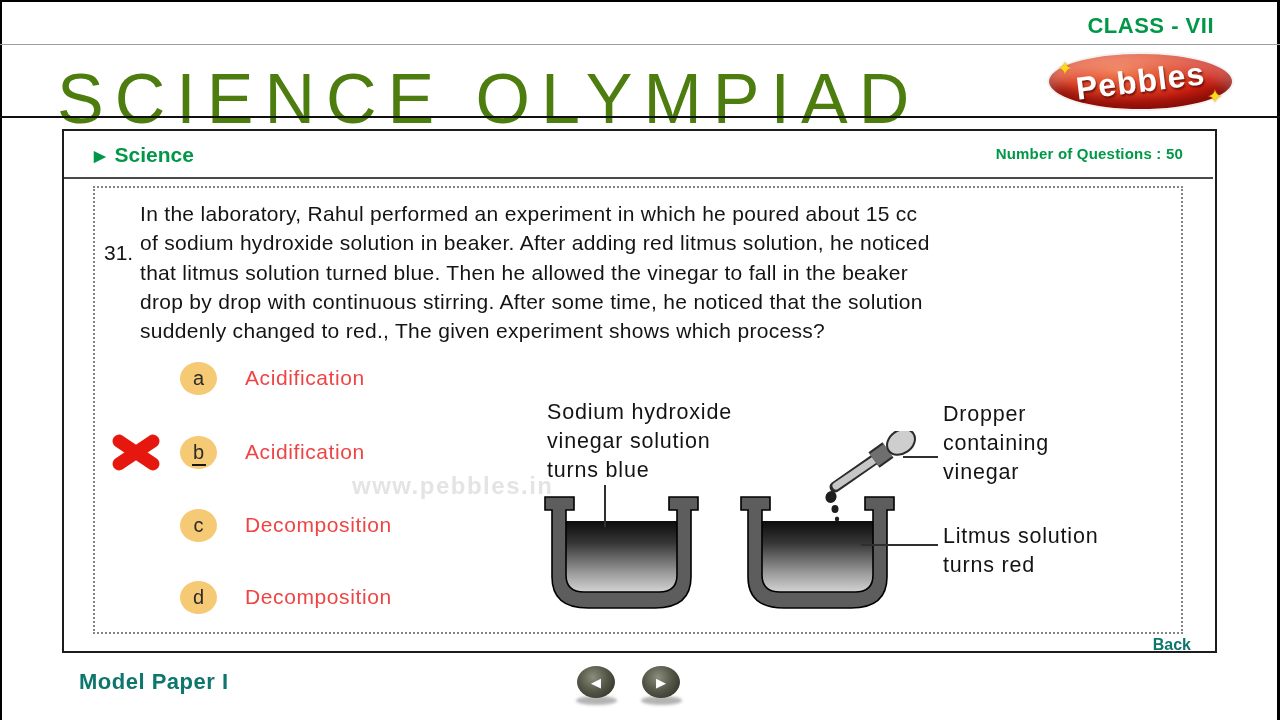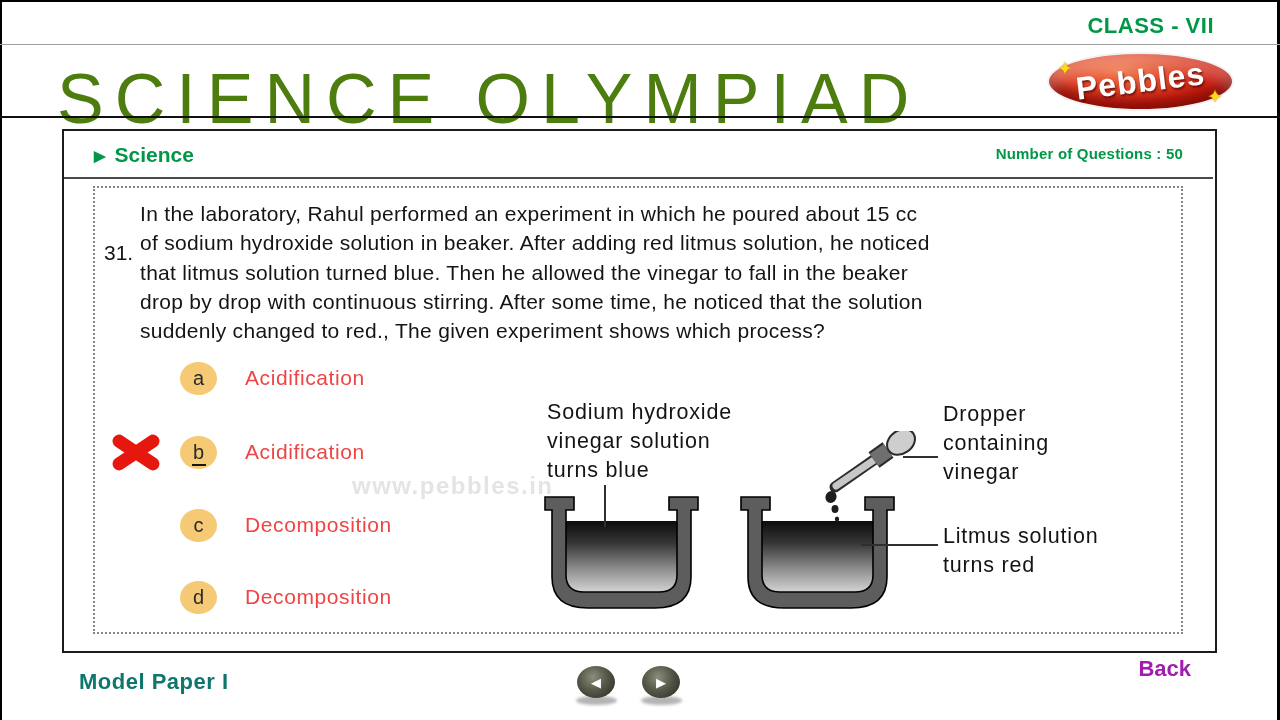--- a/index.html
+++ b/index.html
@@ -71,21 +71,21 @@
   .pointer-vert{left:604px;top:485px;width:2px;height:42px;background:#2f2f2f;z-index:2;}
   .dropper-line{left:903px;top:456px;width:35px;height:2px;background:#2f2f2f;}
   .litmus-line{left:861px;top:544px;width:77px;height:2px;background:#2f2f2f;z-index:2;}
   .beaker-1{left:544px;top:496px;}
   .beaker-2{left:740px;top:496px;}
   .beaker{width:155px;height:113px;}
   .dropper{left:818px;top:431px;width:120px;height:96px;z-index:2;}
 
   
   .paper-label{left:79px;top:669px;color:#0f766e;font-weight:bold;font-size:22px;letter-spacing:.5px;}
-  .back-label{right:89px;top:656px;color:#a21caf;font-weight:bold;font-size:22px;cursor:pointer;}
+  .back-label{right:89px;top:636px;color:#0f766e;font-weight:bold;font-size:16px;cursor:pointer;}
   .nav-btn{top:666px;width:38px;height:32px;border-radius:50%;cursor:pointer;
     background:radial-gradient(circle at 42% 35%, #8b8e7c 0%, #565949 45%, #24261d 100%);
     display:flex;align-items:center;justify-content:center;color:#fff;font-size:13px;}
   .nav-btn::after{content:"";position:absolute;left:-1px;bottom:-7px;width:41px;height:9px;border-radius:50%;
     background:rgba(40,40,40,.35);filter:blur(1.5px);z-index:-1;}
   .btn-prev{left:577px;}
   .btn-next{left:642px;}
 </style>
 </head>
 <body>

